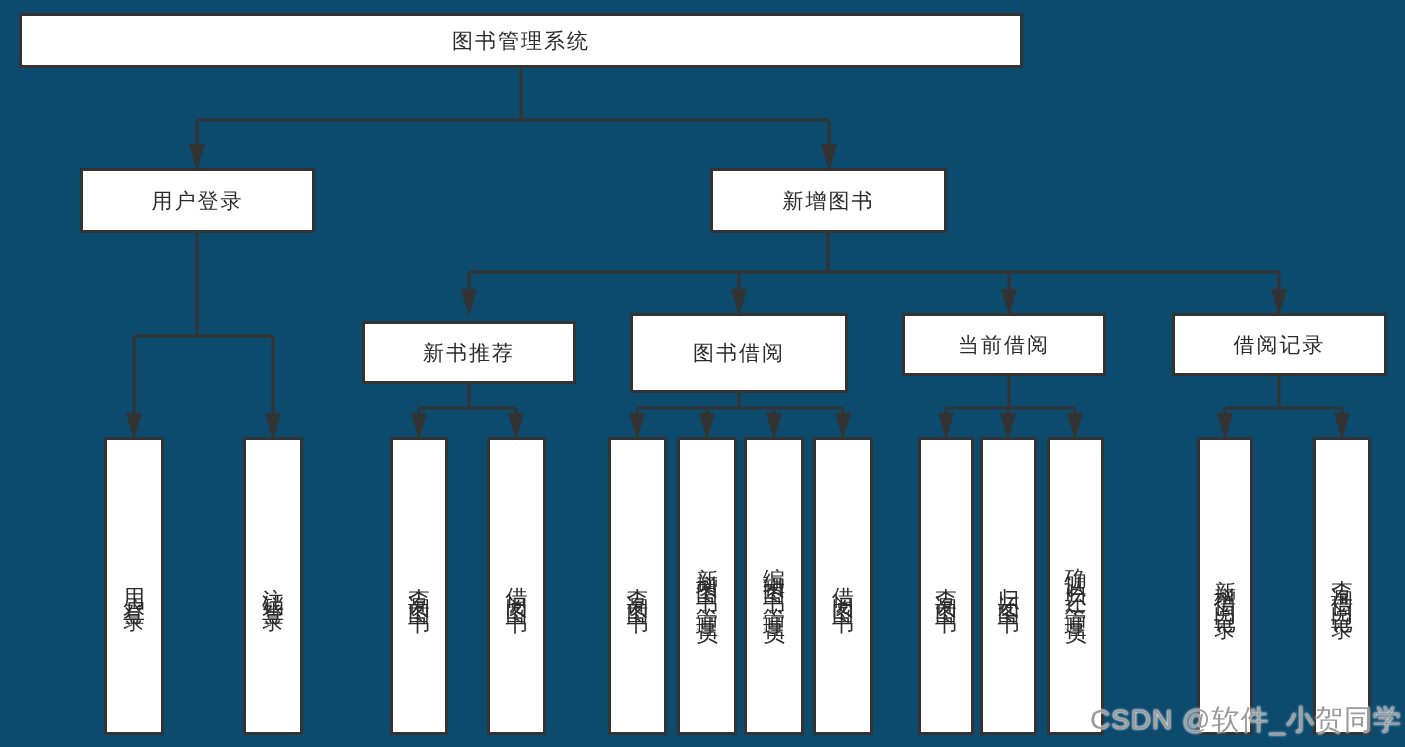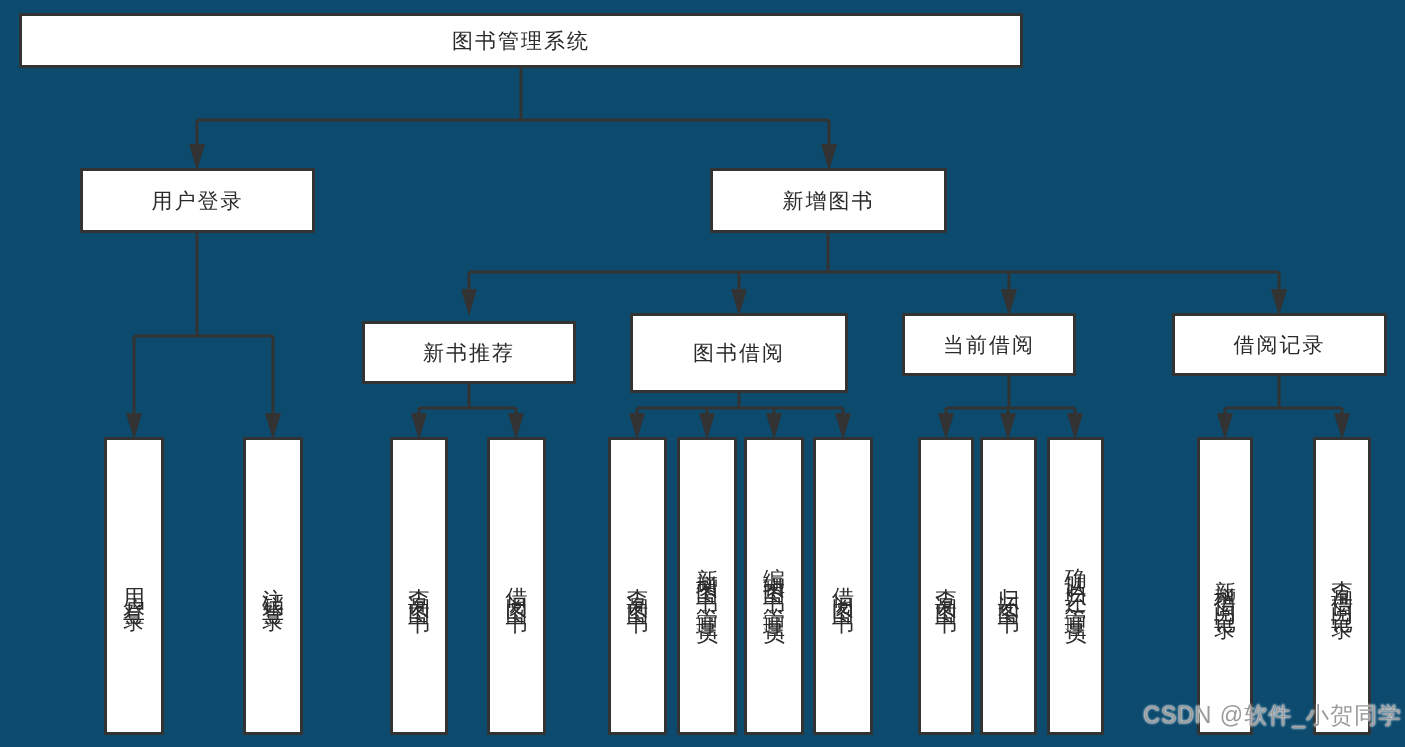--- a/index.html
+++ b/index.html
@@ -40,22 +40,22 @@
     text-orientation: mixed;
     font-size: 22px;
     letter-spacing: 8px;
     line-height: 1;
     color: #2b2b2b;
     white-space: nowrap;
   }
   .watermark {
     position: absolute;
     right: 3px;
-    bottom: 16px;
-    font-size: 23px;
+    bottom: 8px;
+    font-size: 28px;
     color: #9a9a9a;
     letter-spacing: 1px;
     text-shadow: 0 0 3px #ffffff, 0 0 2px #ffffff;
     z-index: 5;
   }
 </style>
 </head>
 <body>
 
 <div id="canvas">
@@ -100,21 +100,21 @@
     </g>
   </svg>
 
   <div class="hbox" style="left:19px; top:13px; width:1004px; height:55px;">图书管理系统</div>
 
   <div class="hbox" style="left:80px; top:168px; width:235px; height:65px;">用户登录</div>
   <div class="hbox" style="left:710px; top:168px; width:237px; height:65px;">新增图书</div>
 
   <div class="hbox" style="left:362px; top:313px; width:214px; height:63px;margin-top:8px;">新书推荐</div>
   <div class="hbox" style="left:630px; top:313px; width:218px; height:80px;">图书借阅</div>
-  <div class="hbox" style="left:902px; top:313px; width:174px; height:63px;">当前借阅</div>
+  <div class="hbox" style="left:902px; top:313px; width:204px; height:63px;">当前借阅</div>
   <div class="hbox" style="left:1172px; top:313px; width:215px; height:63px;">借阅记录</div>
 
   <div class="vbox" style="left:104px; width:60px;">
     <span>用户登录</span>
   </div>
   <div class="vbox" style="left:243px; width:60px;">
     <span>注销登录</span>
   </div>
 
   <div class="vbox" style="left:390px; width:58px;">

